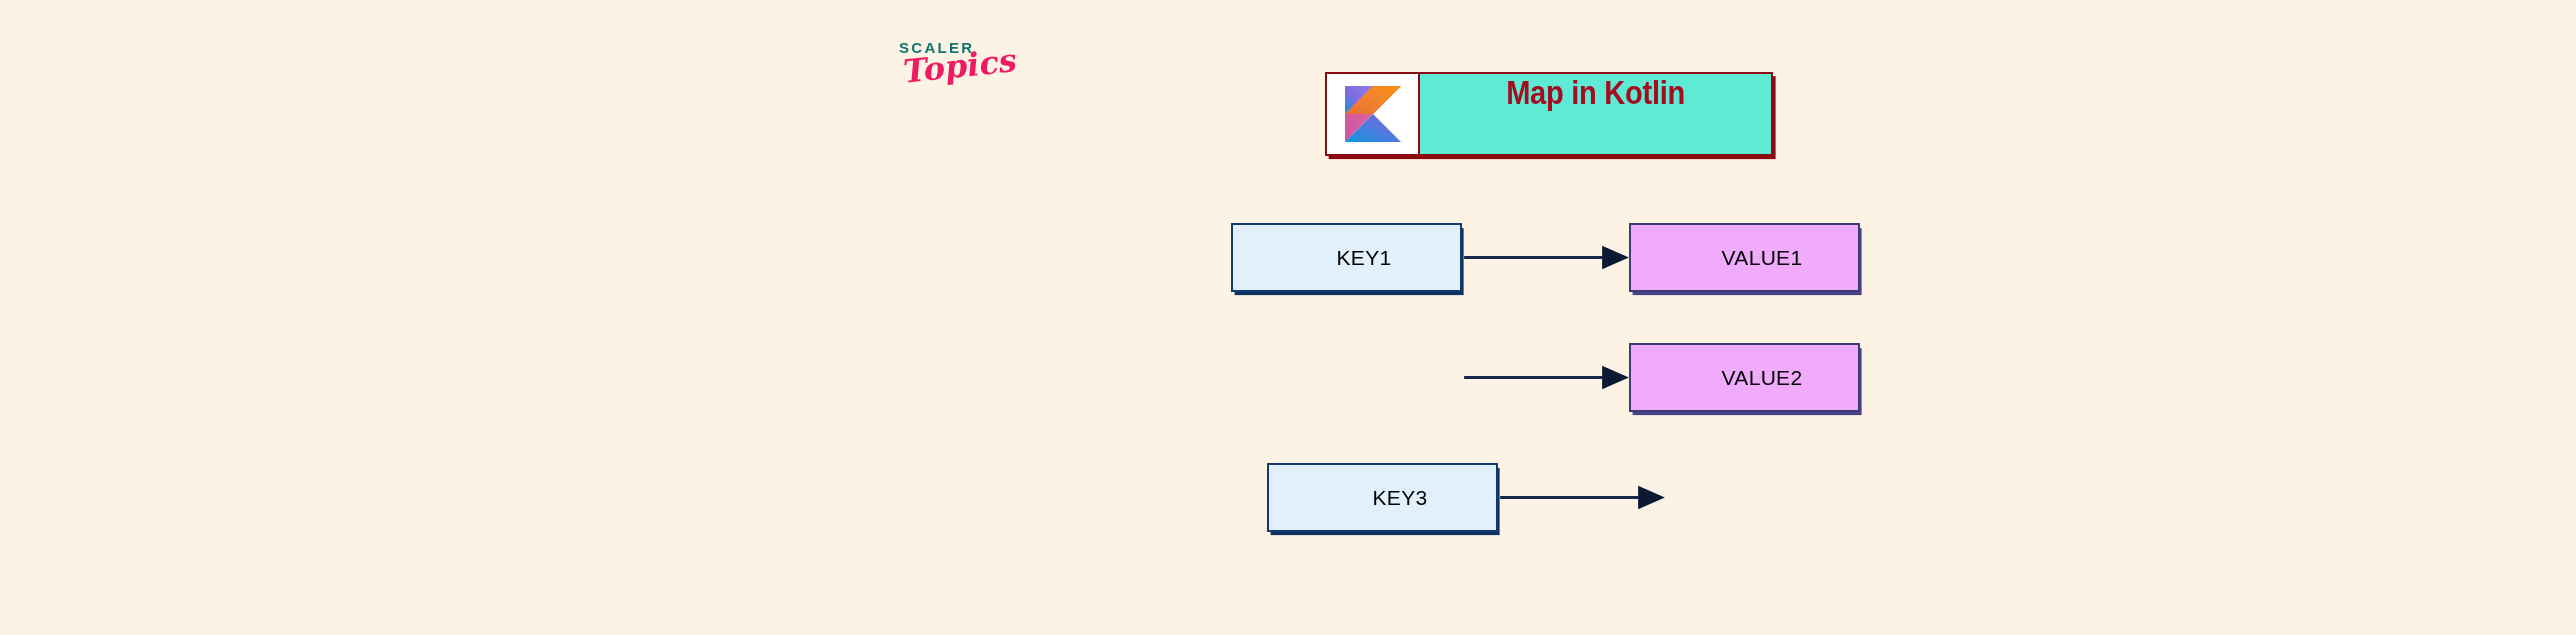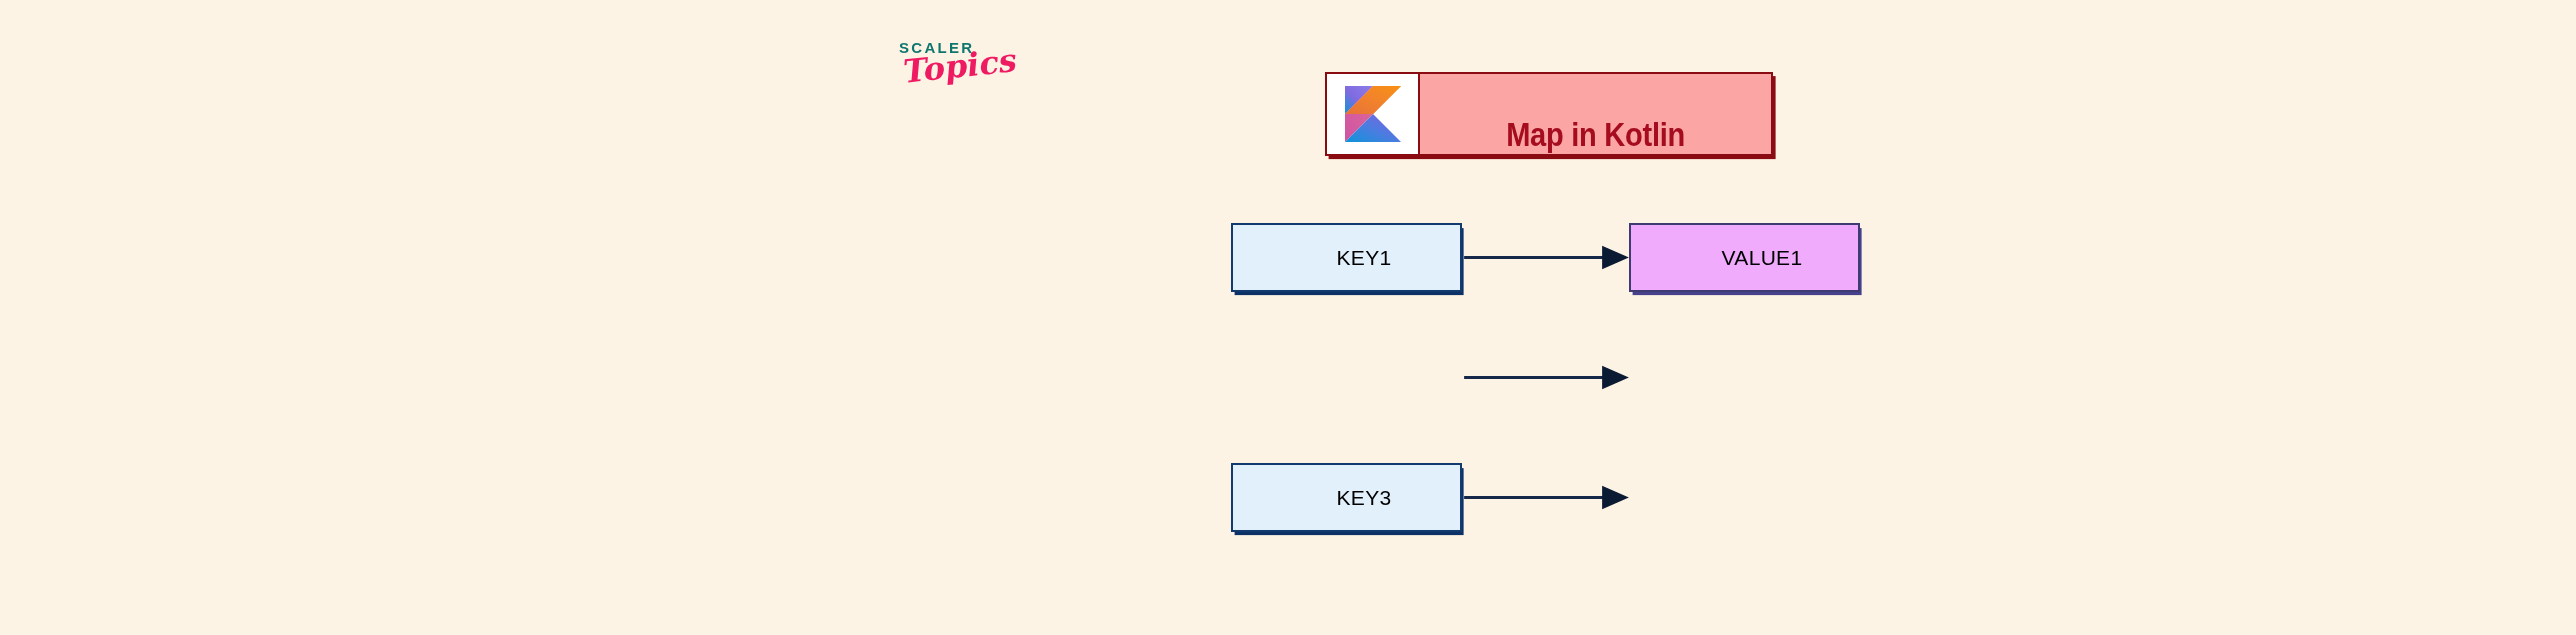--- a/index.html
+++ b/index.html
@@ -76,23 +76,23 @@
     background: #FFFFFF;
   }
   #kotlin-logo-icon {
     width: 56px;
     height: 56px;
     display: block;
   }
   #banner-title-cell {
     flex: 1 1 auto;
     display: flex;
-    align-items: flex-end;
+    align-items: flex-start;
     justify-content: center;
-    background: #fca5a5;
+    background: #5eead4;
   }
   #banner-title-text {
     font-family: "Liberation Sans", sans-serif;
     font-weight: bold;
     font-size: 33px;
     color: #A50D1E;
     letter-spacing: -0.3px;
     transform: scaleX(0.88);
     white-space: nowrap;
   }
@@ -106,21 +106,21 @@
     height: 340px;
   }
   .map-row {
     position: absolute;
     left: 0;
     width: 639px;
     height: 72px;
   }
   .map-row[data-row="0"] { top: 0px; }
   .map-row[data-row="1"] { top: 120px; }
-  .map-row[data-row="2"] { top: 240px; }
+  .map-row[data-row="2"] { top: 240px; margin-left: 36px; }
 
   .node-box {
     position: absolute;
     top: 0;
     width: 231px;
     height: 69px;
     box-sizing: border-box;
     display: flex;
     align-items: center;
     justify-content: center;
@@ -217,20 +217,21 @@
       <div class="node-box value-box">VALUE1</div>
     </div>
 
     <div class="map-row" data-row="1">
       <div class="arrow-wrap">
         <svg class="arrow-svg" viewBox="0 0 320 134" xmlns="http://www.w3.org/2000/svg">
           <line x1="0" y1="67" x2="272" y2="67" stroke="#16284A" stroke-width="6"></line>
           <polygon points="268,44 320,67 268,90" fill="#0B1A33"></polygon>
         </svg>
       </div>
+      <div class="node-box value-box">VALUE2</div>
     </div>
 
     <div class="map-row" data-row="2">
       <div class="node-box key-box">KEY3</div>
       <div class="arrow-wrap">
         <svg class="arrow-svg" viewBox="0 0 320 134" xmlns="http://www.w3.org/2000/svg">
           <line x1="0" y1="67" x2="272" y2="67" stroke="#16284A" stroke-width="6"></line>
           <polygon points="268,44 320,67 268,90" fill="#0B1A33"></polygon>
         </svg>
       </div>

